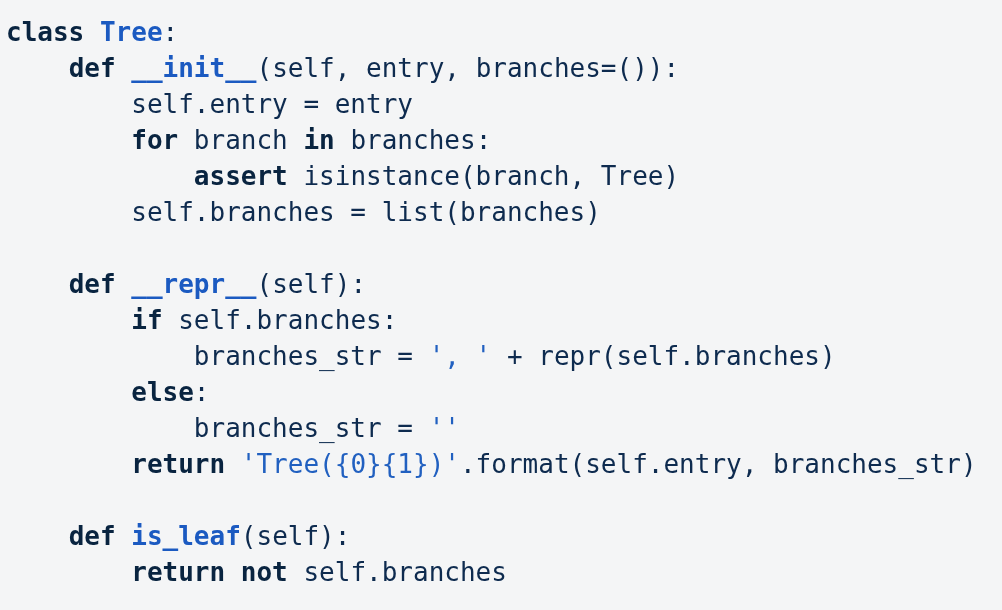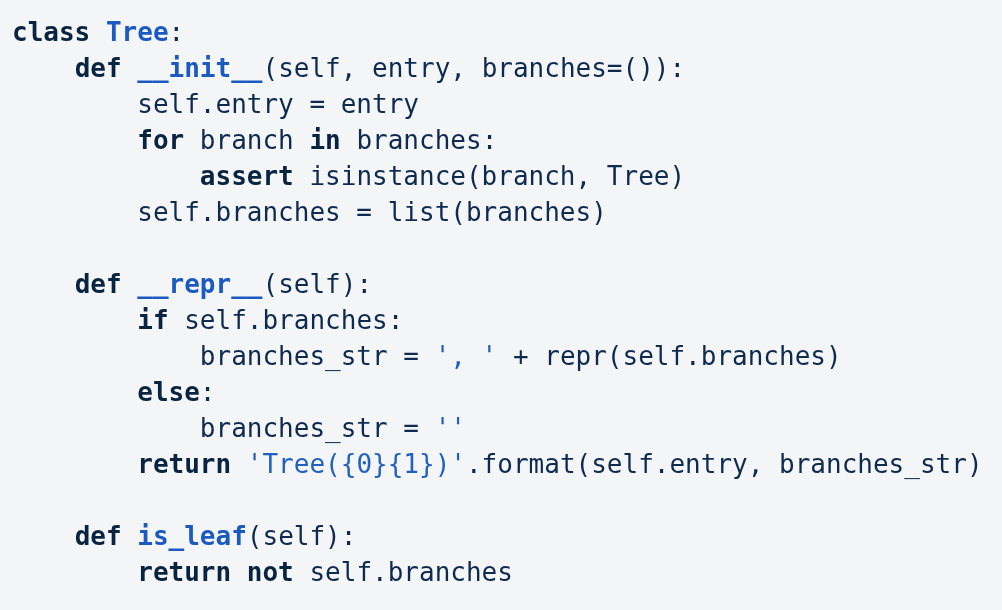--- a/index.html
+++ b/index.html
@@ -9,21 +9,21 @@
   body {
     width: 1002px;
     height: 610px;
     overflow: hidden;
     background: #f4f5f6;
   }
   .code-block {
     box-sizing: border-box;
     width: 1002px;
     height: 610px;
-    padding: 14px 0 0 12px;
+    padding: 14px 0 0 6px;
     font-family: "DejaVu Sans Mono", "Liberation Mono", monospace;
     font-size: 26px;
     line-height: 36px;
     white-space: pre;
     color: var(--plain-color, #0e2b4f);
   }
   .code-line {
     height: 36px;
   }
   .tok-pl { color: var(--plain-color, #0e2b4f); }

